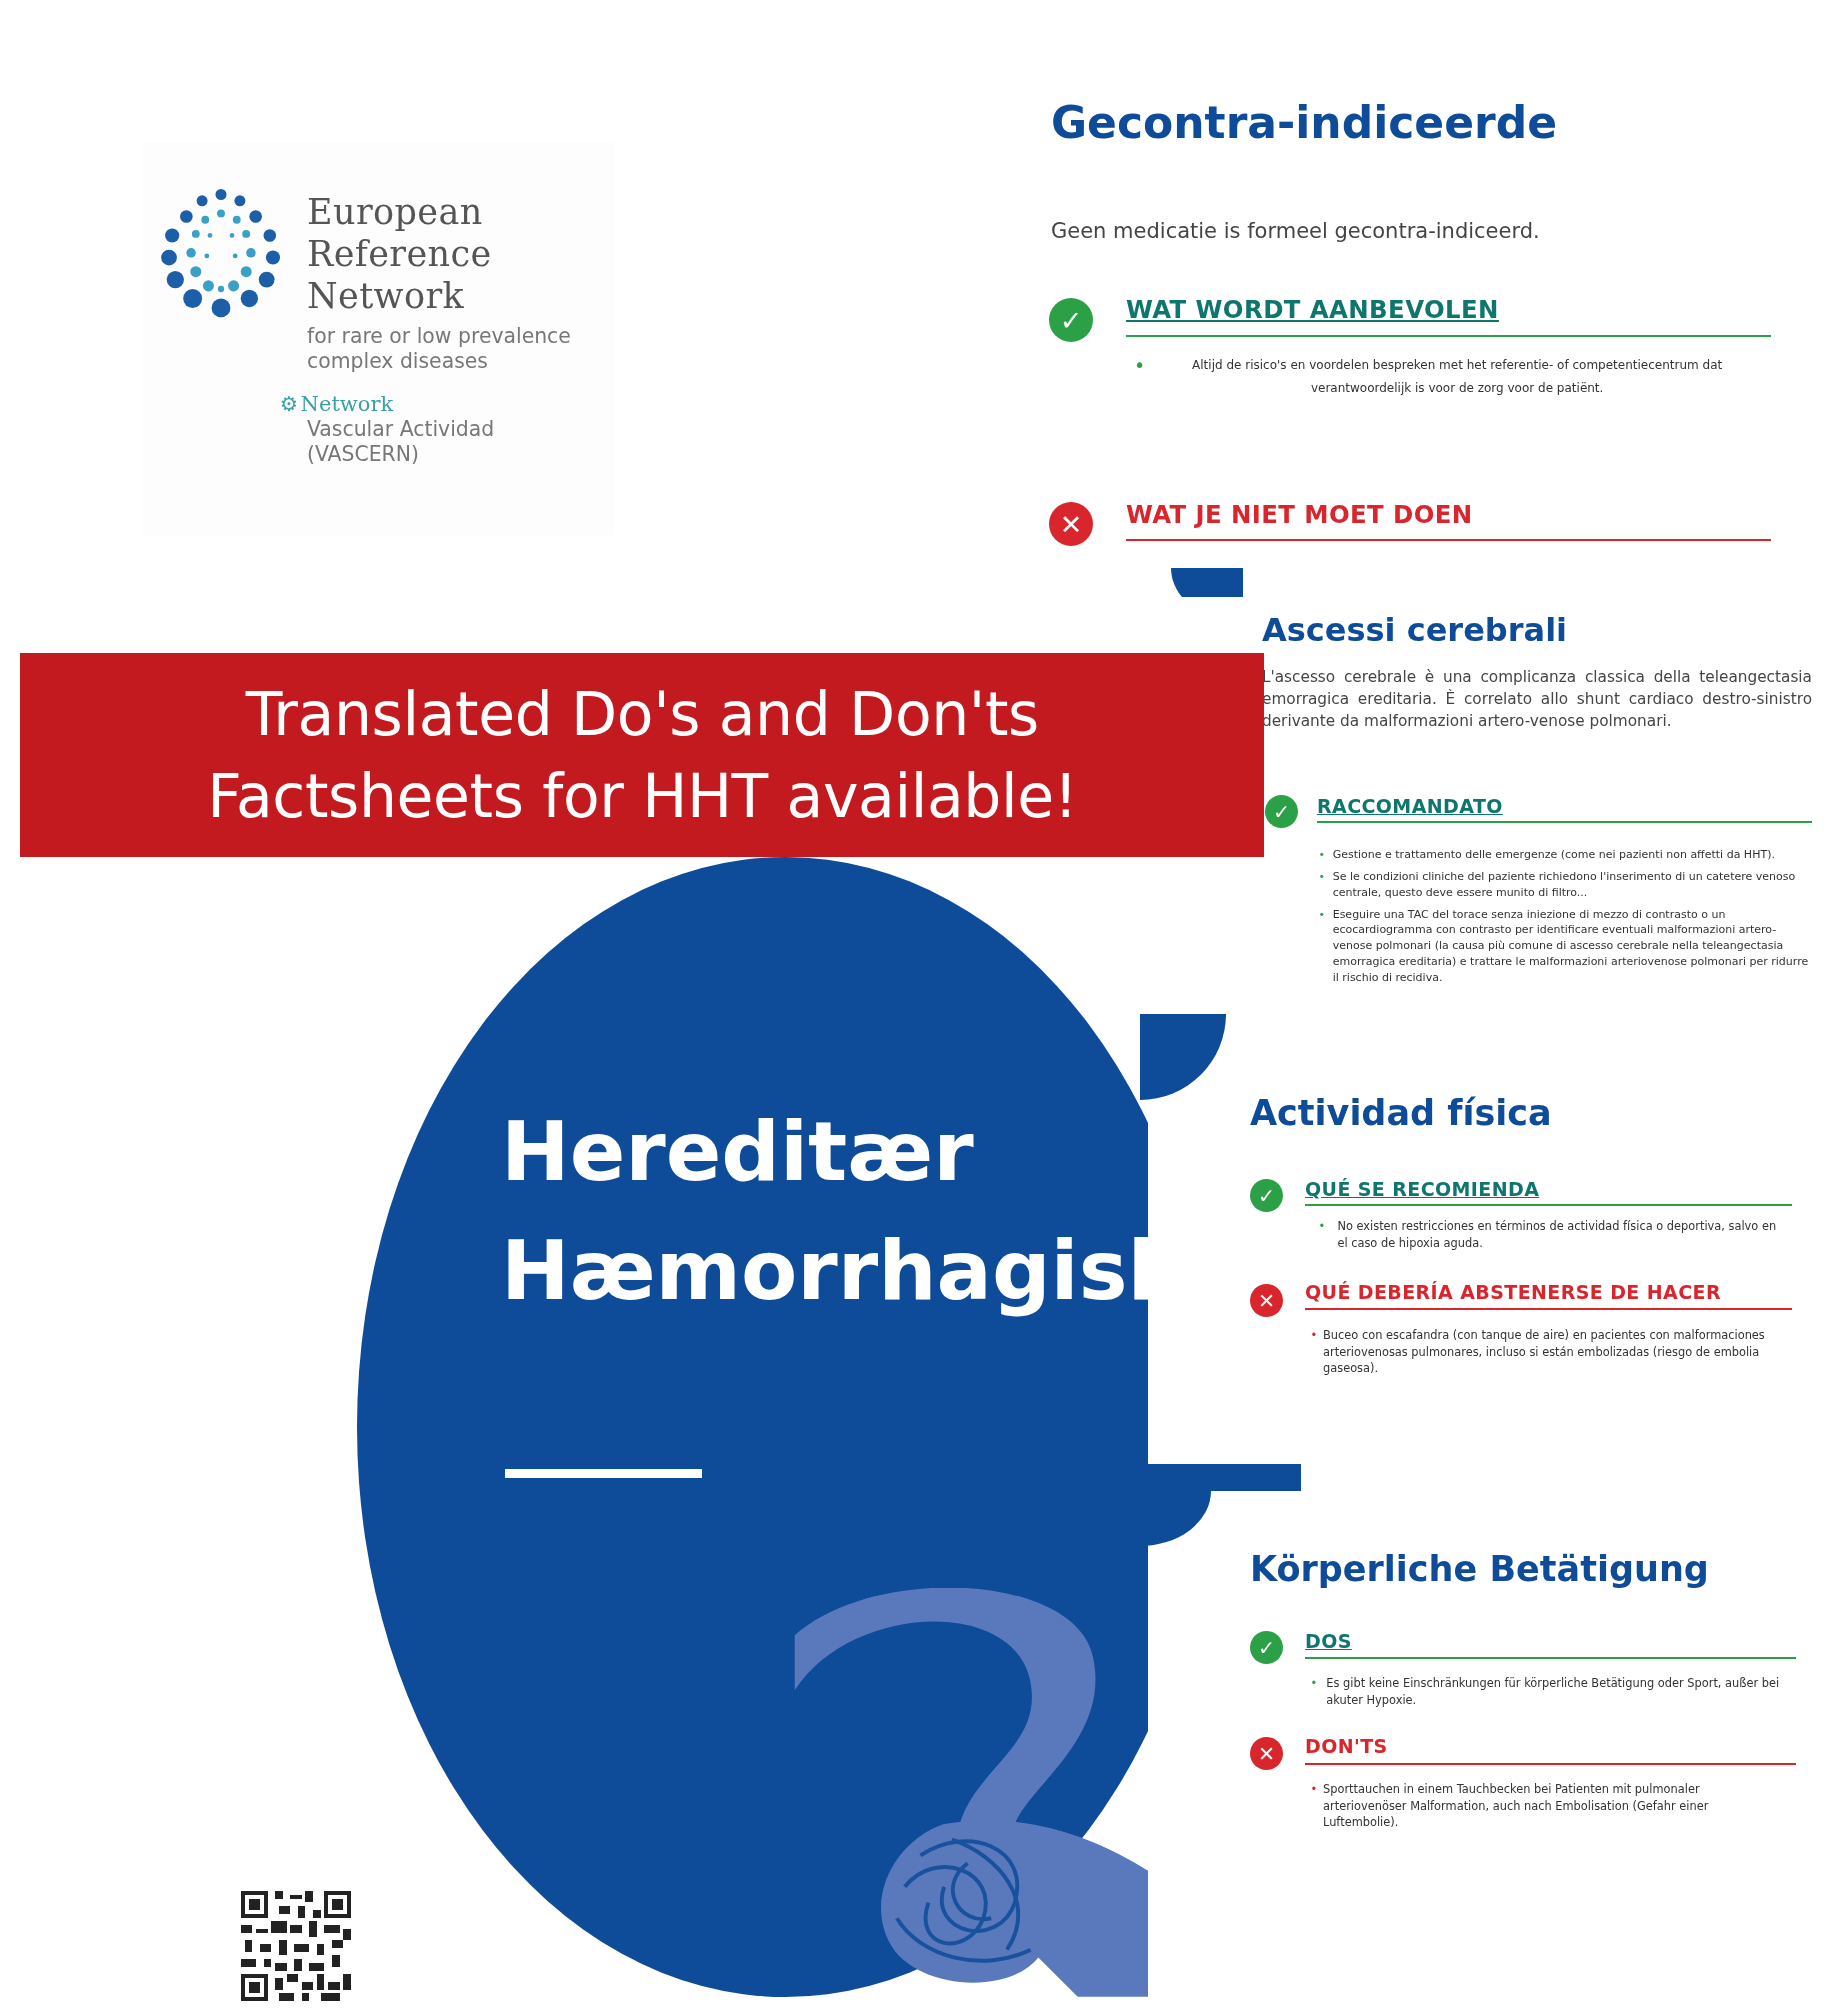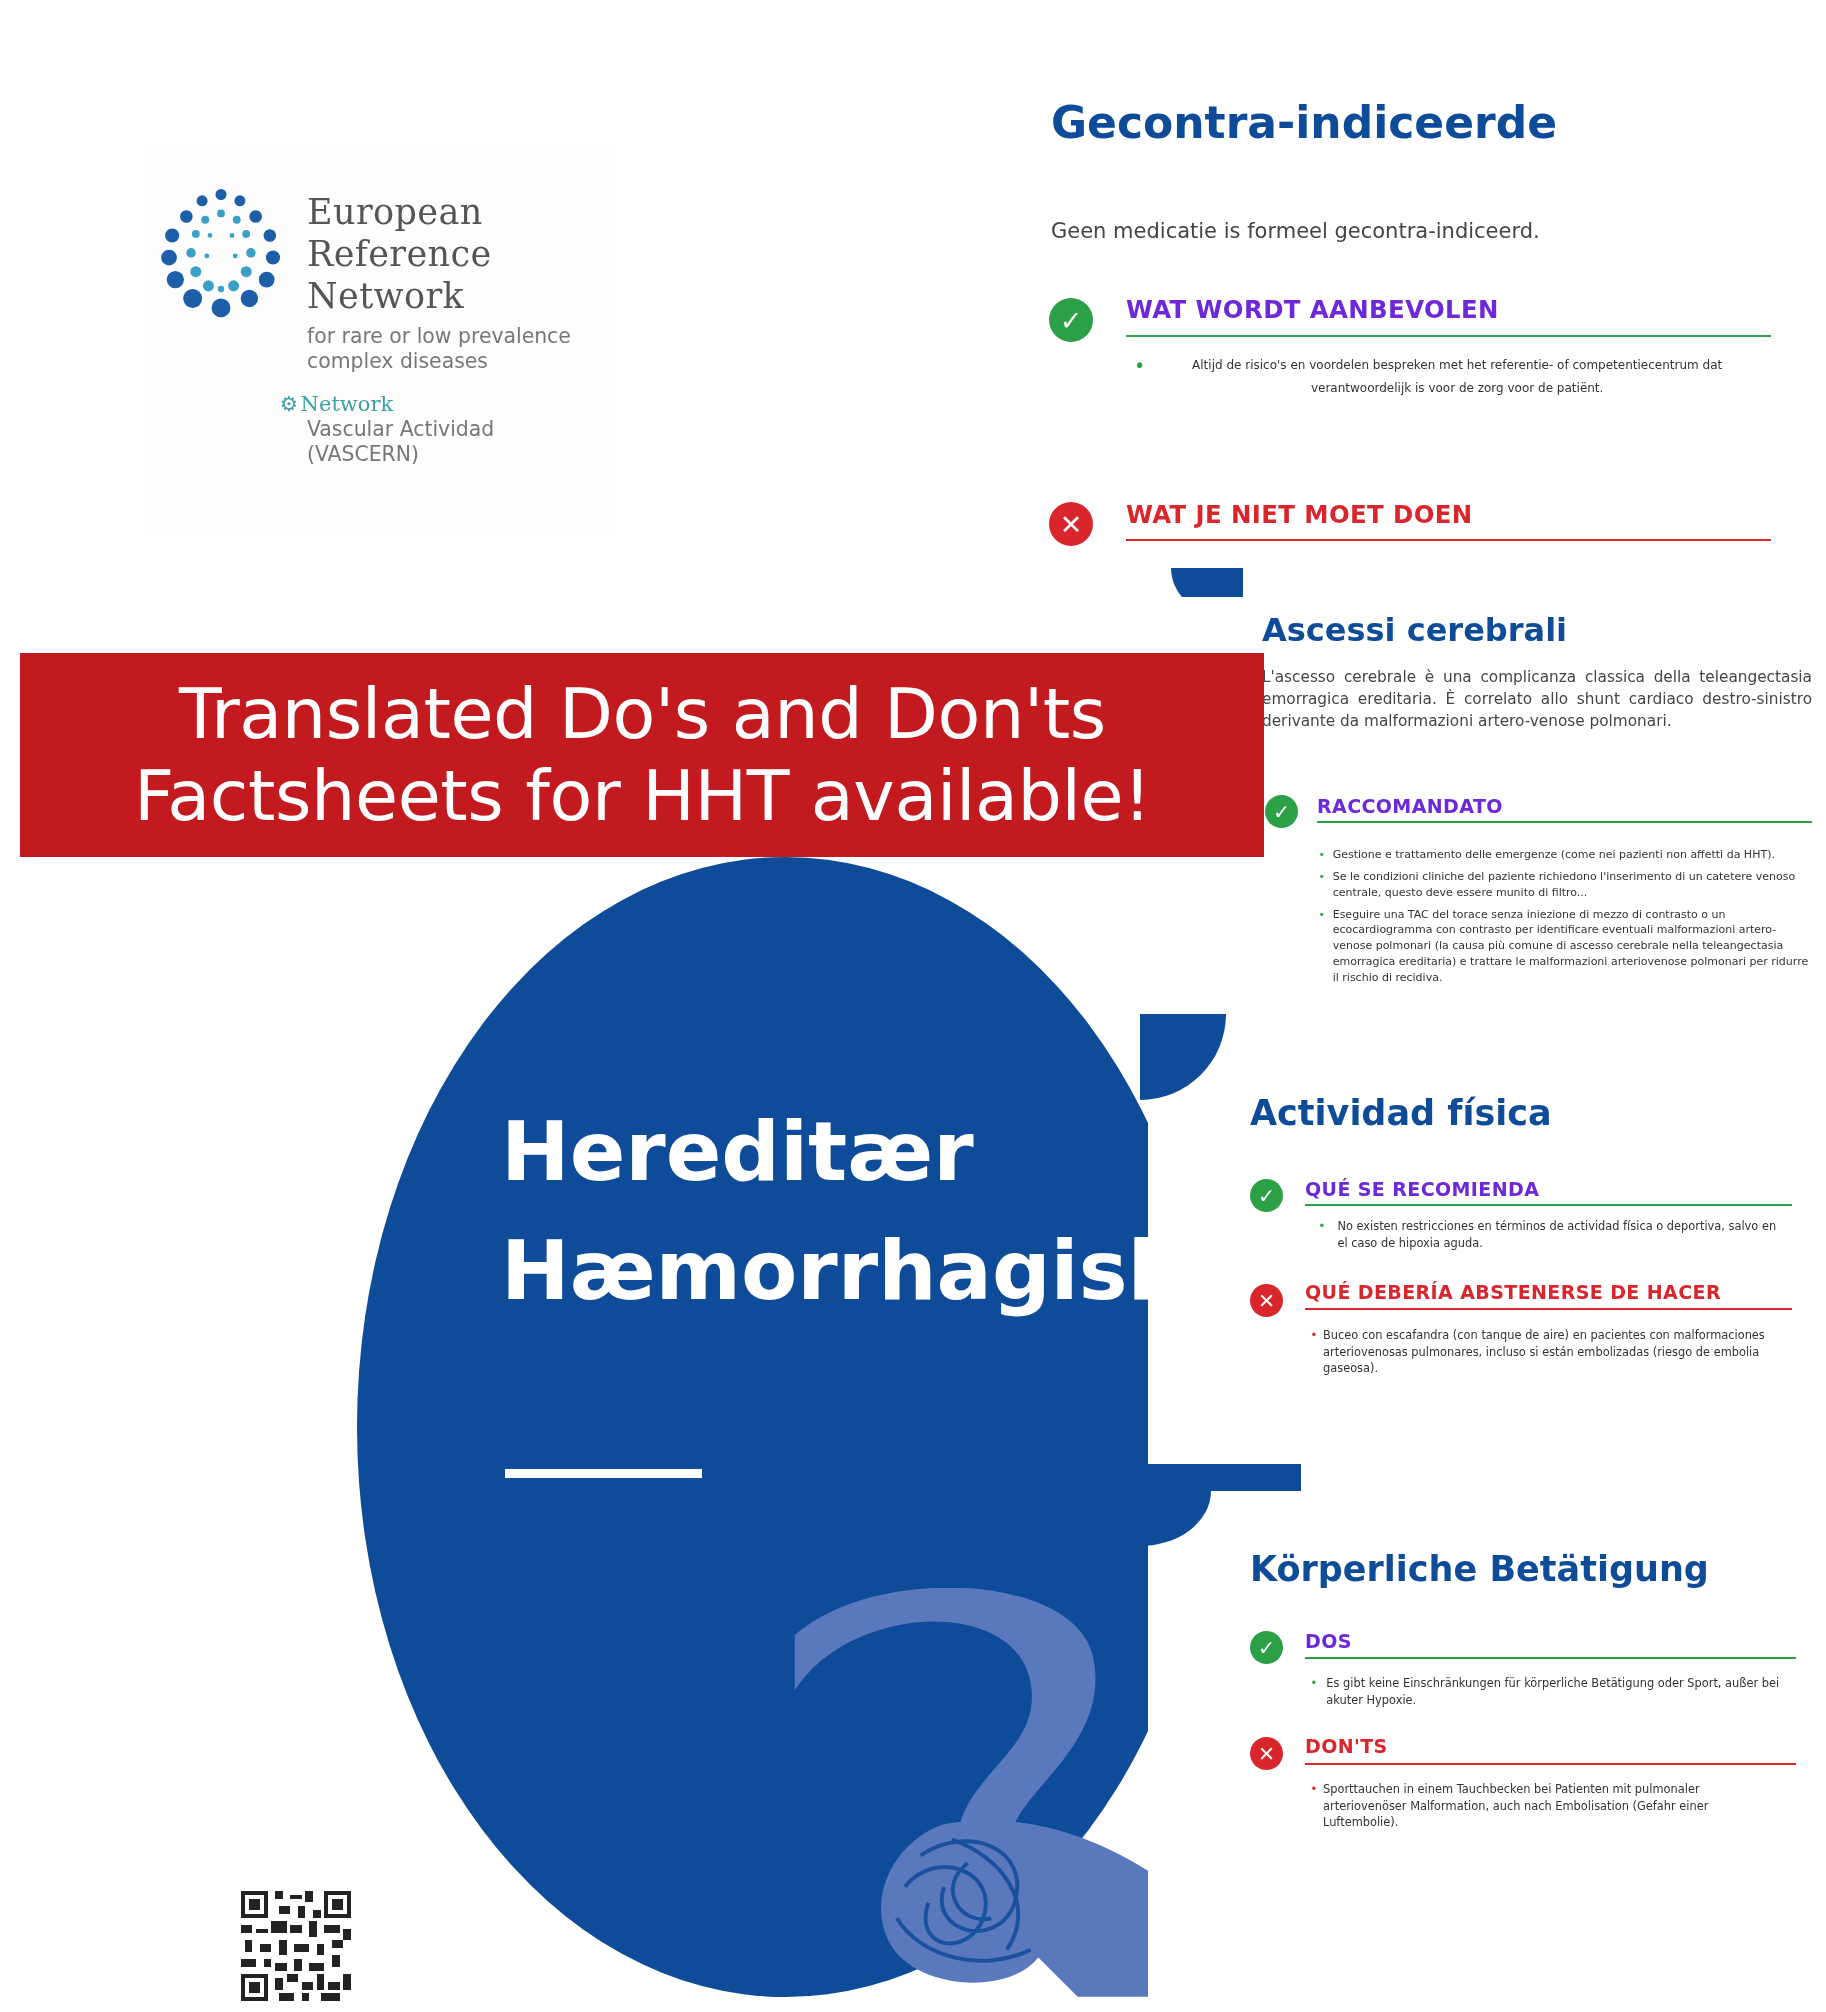--- a/index.html
+++ b/index.html
@@ -18,21 +18,21 @@
     font-size:20.4px; line-height:25px; color:#777; }
   #logo .net-row { position:absolute; left:135px; top:250px; font-size:20.4px; line-height:25px; color:#777; }
   #logo .net-label { color:#3aa0a5; font-family:"DejaVu Serif", serif; font-size:21px; }
   #logo .gear { color:#3aa0a5; display:inline-block; width:23.6px; text-align:center; font-size:20.4px; }
   #logo .net-lines { padding-left:30px; font-family:"DejaVu Sans", sans-serif; }
 
   
   .card { position:absolute; background:#fff; overflow:hidden; }
   .card-title { position:absolute; font-family:"DejaVu Sans", sans-serif; font-weight:bold; color:#0e4b99; }
   .sec-head { position:absolute; font-weight:bold; letter-spacing:0.4px; }
-  .sec-head.do { color:#6d28d9; }
+  .sec-head.do { color:#0f766e;text-decoration:underline; }
   .sec-head.dont { color:#d9262c; }
   .rule { position:absolute; height:2.4px; }
   .rule.do { background:#2ca046; }
   .rule.dont { background:#d9262c; }
   .badge { position:absolute; border-radius:50%; display:flex; align-items:center; justify-content:center; color:#fff; font-weight:bold; }
   .badge.do { background:#2ca046; }
   .badge.dont { background:#d9262c; }
   .bullets { position:absolute; margin:0; padding:0; list-style:none; color:#333; }
   .bullets li { position:relative; }
   .bullets li::before { content:"•"; position:absolute; }
@@ -81,21 +81,21 @@
   #de .badge { width:33px; height:33px; font-size:20.4px; left:110px; }
   #de .sec-head { left:165px; font-size:19px; }
   #de .rule { left:165px; width:491px; height:1.6px; }
   #de .bullets { left:169px; width:472px; font-size:11.4px; line-height:16.5px; }
   #de .bullets li { padding-left:17.3px; }
   #de .bullets li::before { left:1.6px; }
 
   
   #banner { left:20.4px; top:653px; width:1244px; height:204px; background:#c21a1f;
     display:flex; flex-direction:column; align-items:center; justify-content:center; }
-  #banner .line { color:#fff; font-family:"DejaVu Sans", sans-serif; font-size:70px; line-height:82px; letter-spacing:-0.4px; white-space:nowrap; }
+  #banner .line { color:#fff; font-family:"DejaVu Sans", sans-serif; font-size:60px; line-height:82px; letter-spacing:-0.4px; white-space:nowrap; }
 
   
   #cover { left:354px; top:857px; width:794px; height:1140px; overflow:hidden; }
   #cover .disc { position:absolute; left:3.1px; top:0px; width:857px; height:1140px; border-radius:50%; background:#0e4b99; }
   #cover .cover-title { position:absolute; left:147px; color:#fff; font-weight:bold; font-size:82px; line-height:118px; font-family:"DejaVu Sans", sans-serif; }
   #cover .underline { position:absolute; left:151px; top:612px; width:197px; height:9.4px; background:#fff; }
   #cover .swirl { position:absolute; left:425px; top:731px; width:393px; height:409px; }
 
   
   #qr { left:241px; top:1891px; width:110px; height:110px; }

